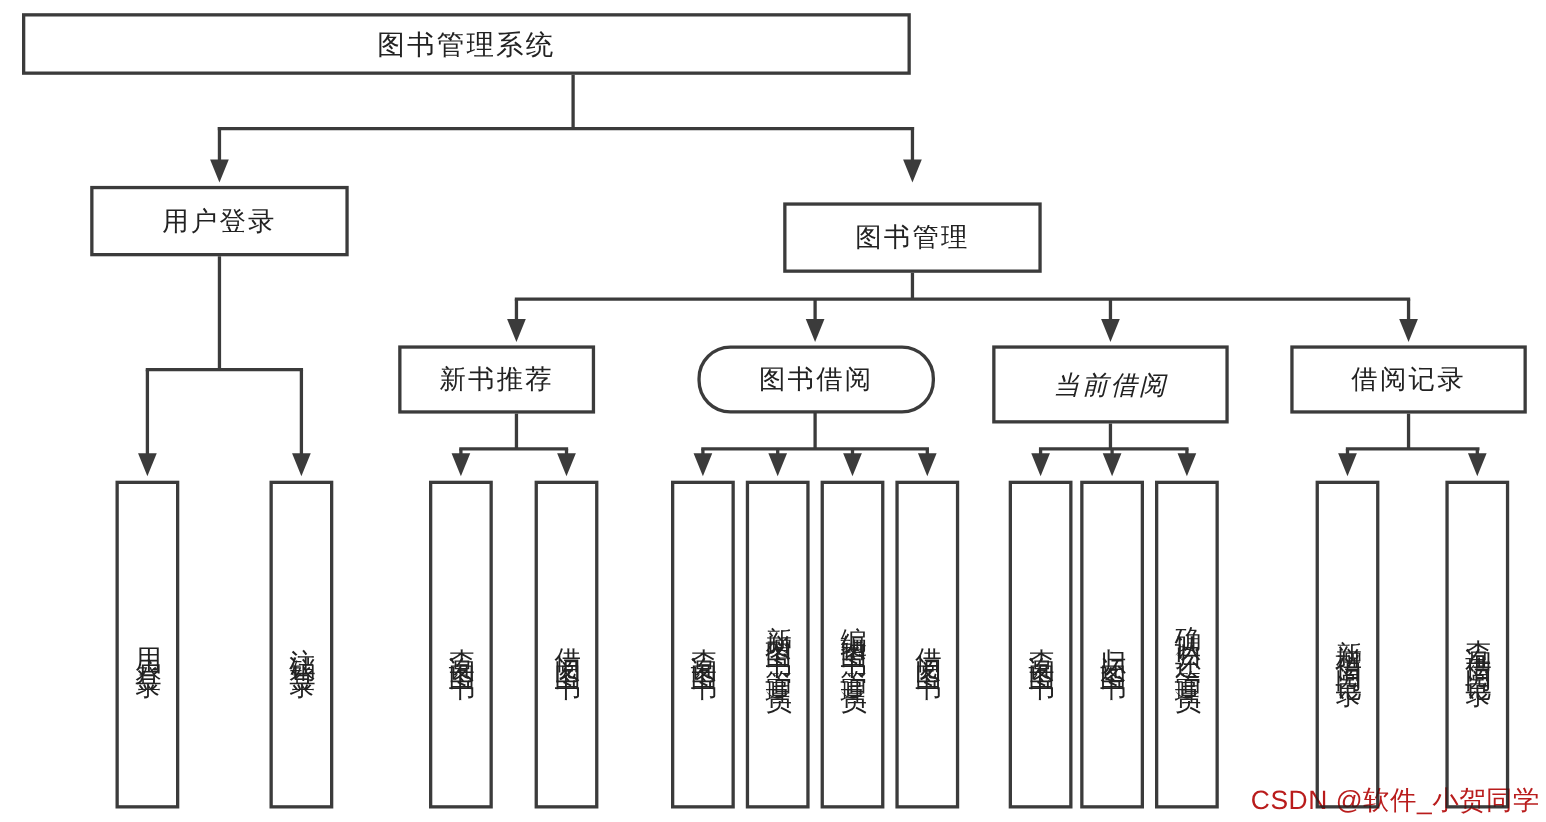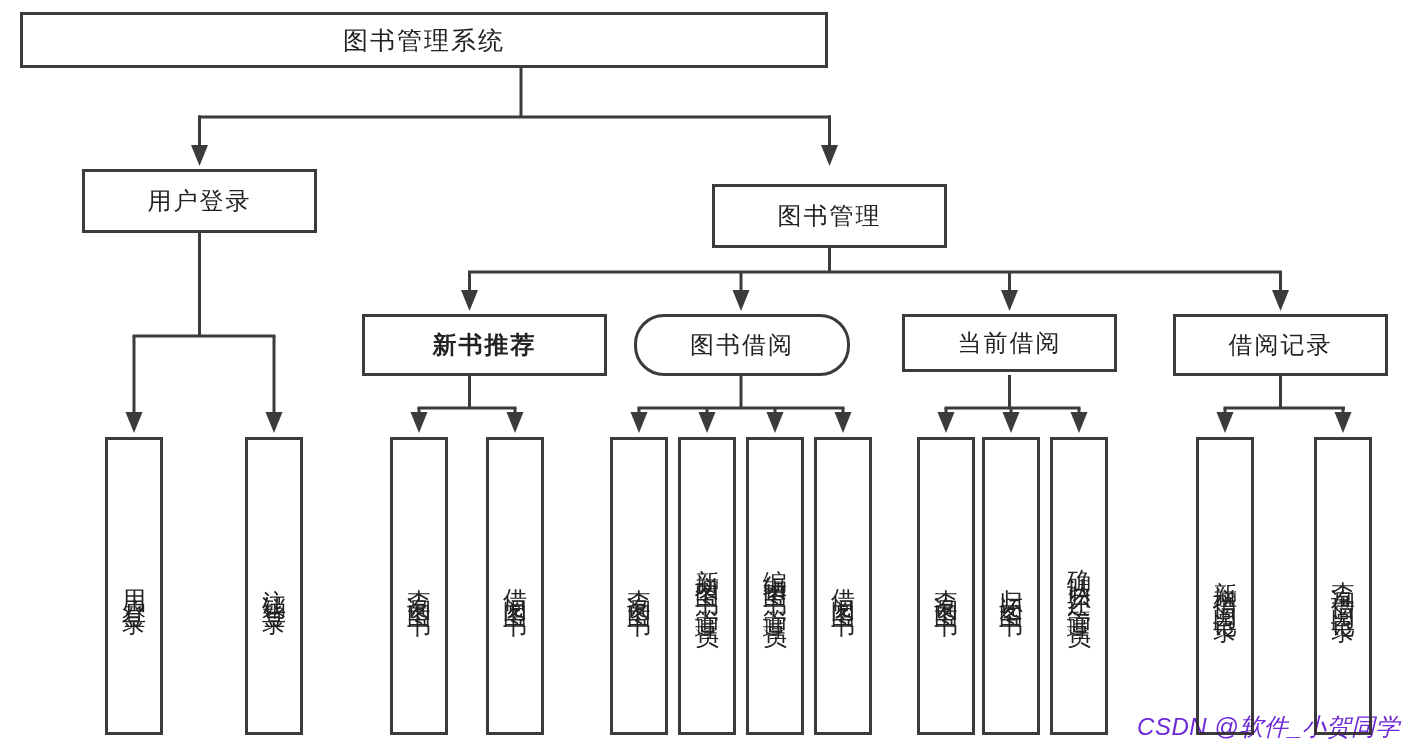--- a/index.html
+++ b/index.html
@@ -15,22 +15,22 @@
     color:#222222;
   }
   .hlabel { font-size:24px; letter-spacing:2px; white-space:nowrap; }
   .root-label { font-size:25px; }
   .vlabel {
     writing-mode:vertical-rl; text-orientation:mixed;
     font-size:24px; letter-spacing:8px; line-height:1; white-space:nowrap;
   }
   .watermark {
     position:absolute; right:5px; bottom:4px; z-index:5;
-    font-size:24px; letter-spacing:0.5px; color:#6d28d9;
-    mix-blend-mode:darken; white-space:nowrap;font-style:italic;
+    font-size:24px; letter-spacing:0.5px; color:#b91c1c;
+    mix-blend-mode:darken; white-space:nowrap;
   }
 </style>
 </head>
 <body>
 
 <div class="stage">
 
   <svg id="wires" class="wires" width="1405" height="747">
       <line x1="521" y1="66" x2="521" y2="117" stroke="#3b3b3b" stroke-width="3"></line>
       <line x1="198" y1="117" x2="831" y2="117" stroke="#3b3b3b" stroke-width="3"></line>
@@ -90,27 +90,27 @@
     <span class="hlabel root-label">图书管理系统</span>
   </div>
 
   <div class="box" style="left:82px; top:169px; width:235px; height:64px;">
     <span class="hlabel">用户登录</span>
   </div>
   <div class="box" style="left:712px; top:169px; width:235px; height:64px;margin-top:15px;">
     <span class="hlabel">图书管理</span>
   </div>
 
-  <div class="box" style="left:362px; top:314px; width:245px; height:62px;font-weight:bold;">
+  <div class="box" style="left:362px; top:314px; width:179px; height:62px;">
     <span class="hlabel">新书推荐</span>
   </div>
   <div class="box" style="left:634px; top:314px; width:216px; height:62px;border-radius:30px;">
     <span class="hlabel">图书借阅</span>
   </div>
-  <div class="box" style="left:902px; top:314px; width:215px; height:58px;">
+  <div class="box" style="left:902px; top:314px; width:215px; height:71px;font-style:italic;">
     <span class="hlabel">当前借阅</span>
   </div>
   <div class="box" style="left:1173px; top:314px; width:215px; height:62px;">
     <span class="hlabel">借阅记录</span>
   </div>
 
   <div class="box" style="left:105px; top:437px; width:58px; height:298px;">
     <span class="vlabel">用户登录</span>
   </div>
   <div class="box" style="left:245px; top:437px; width:58px; height:298px;">

